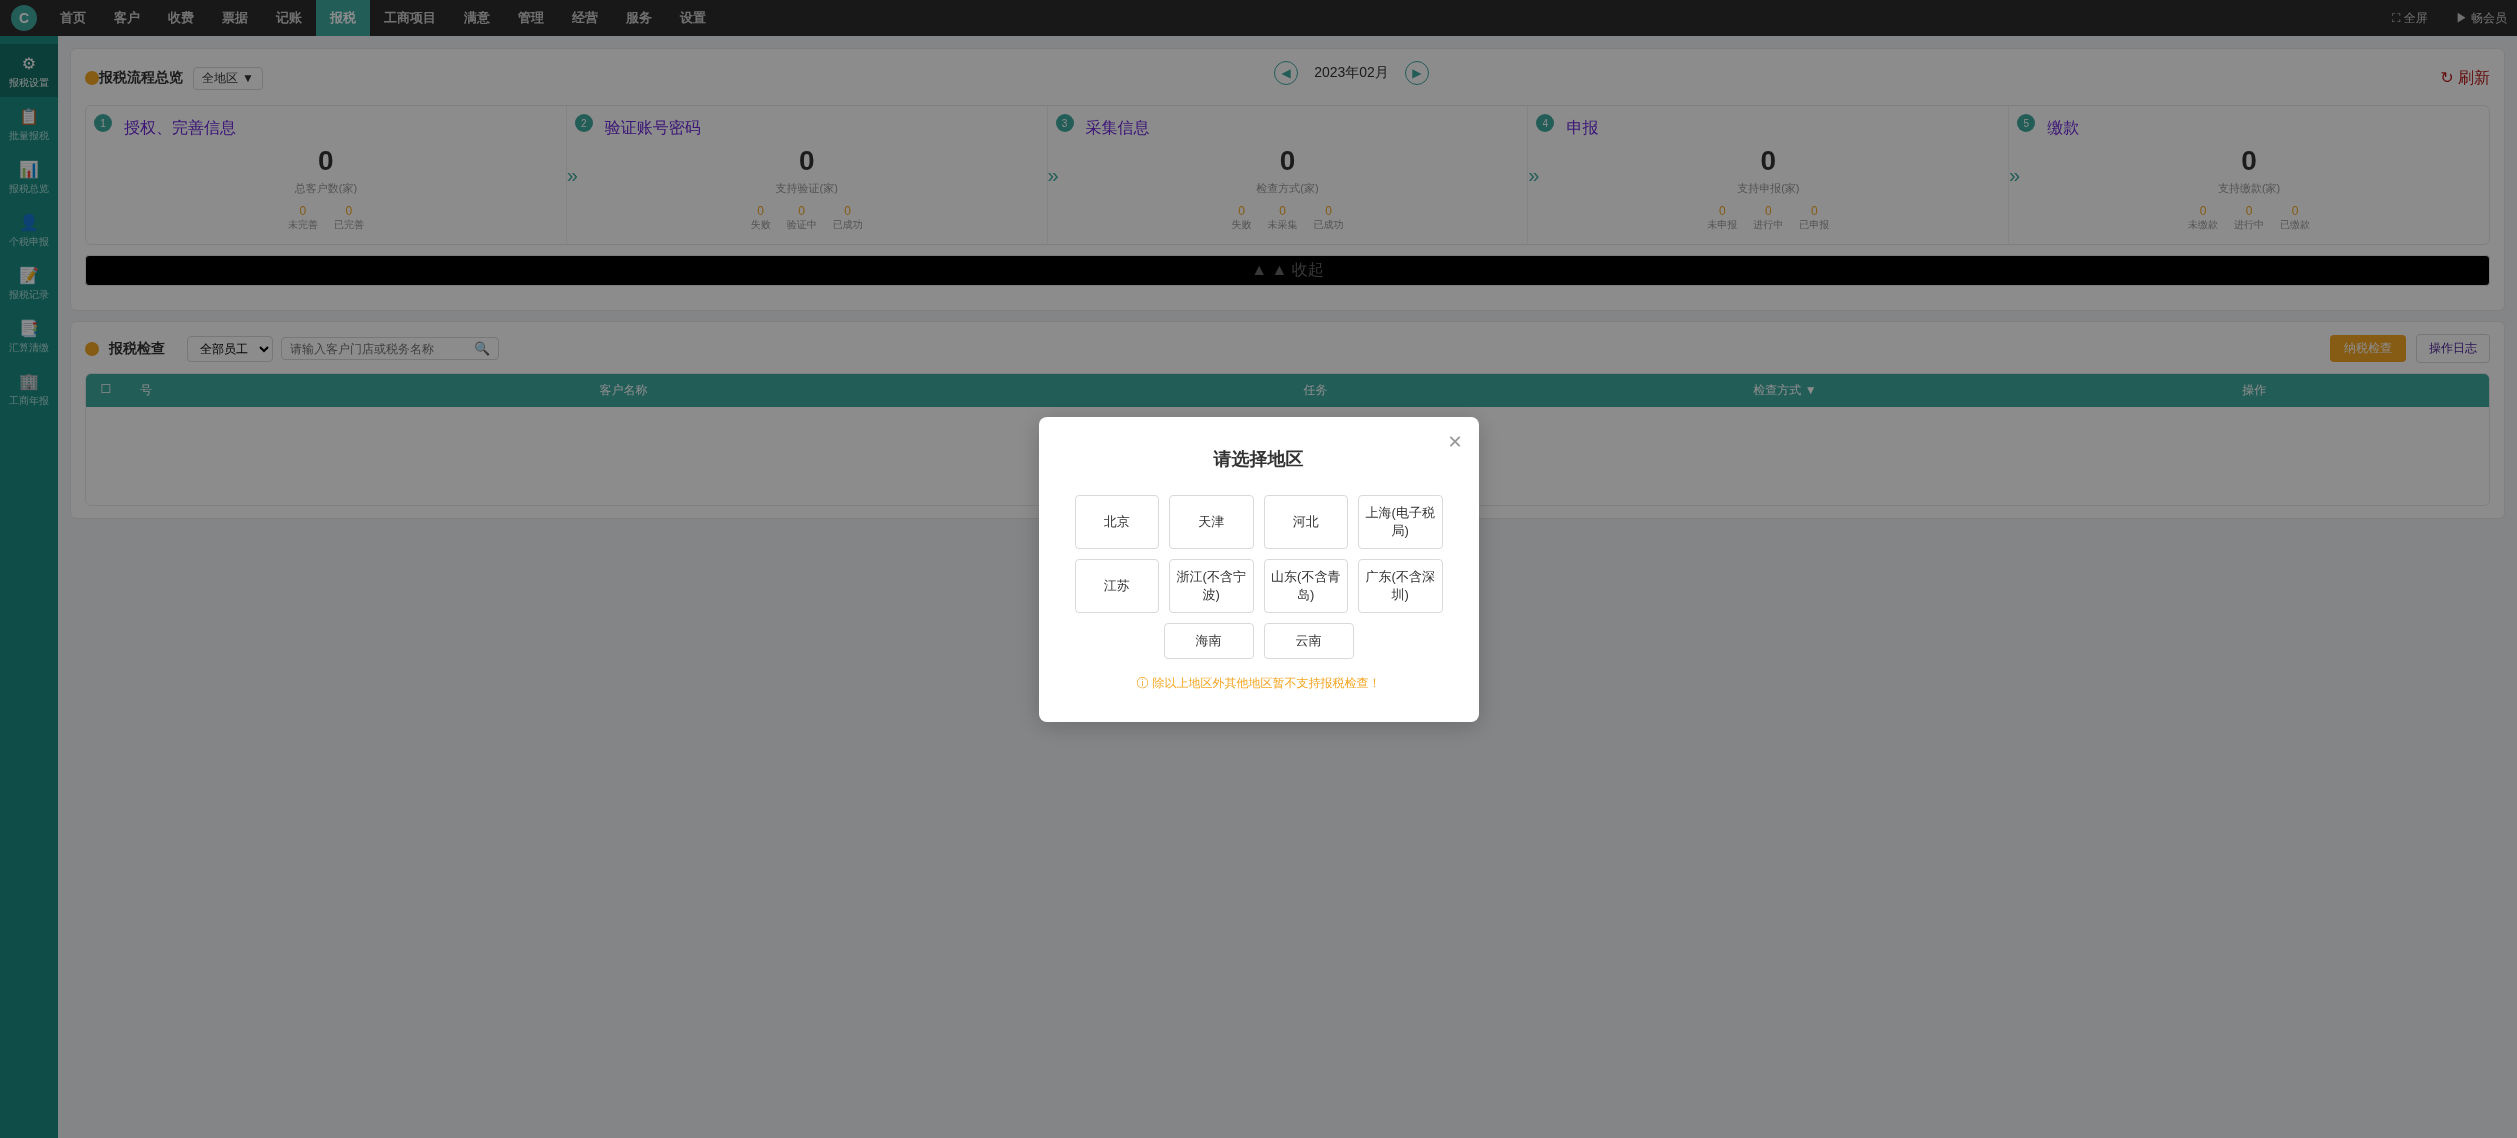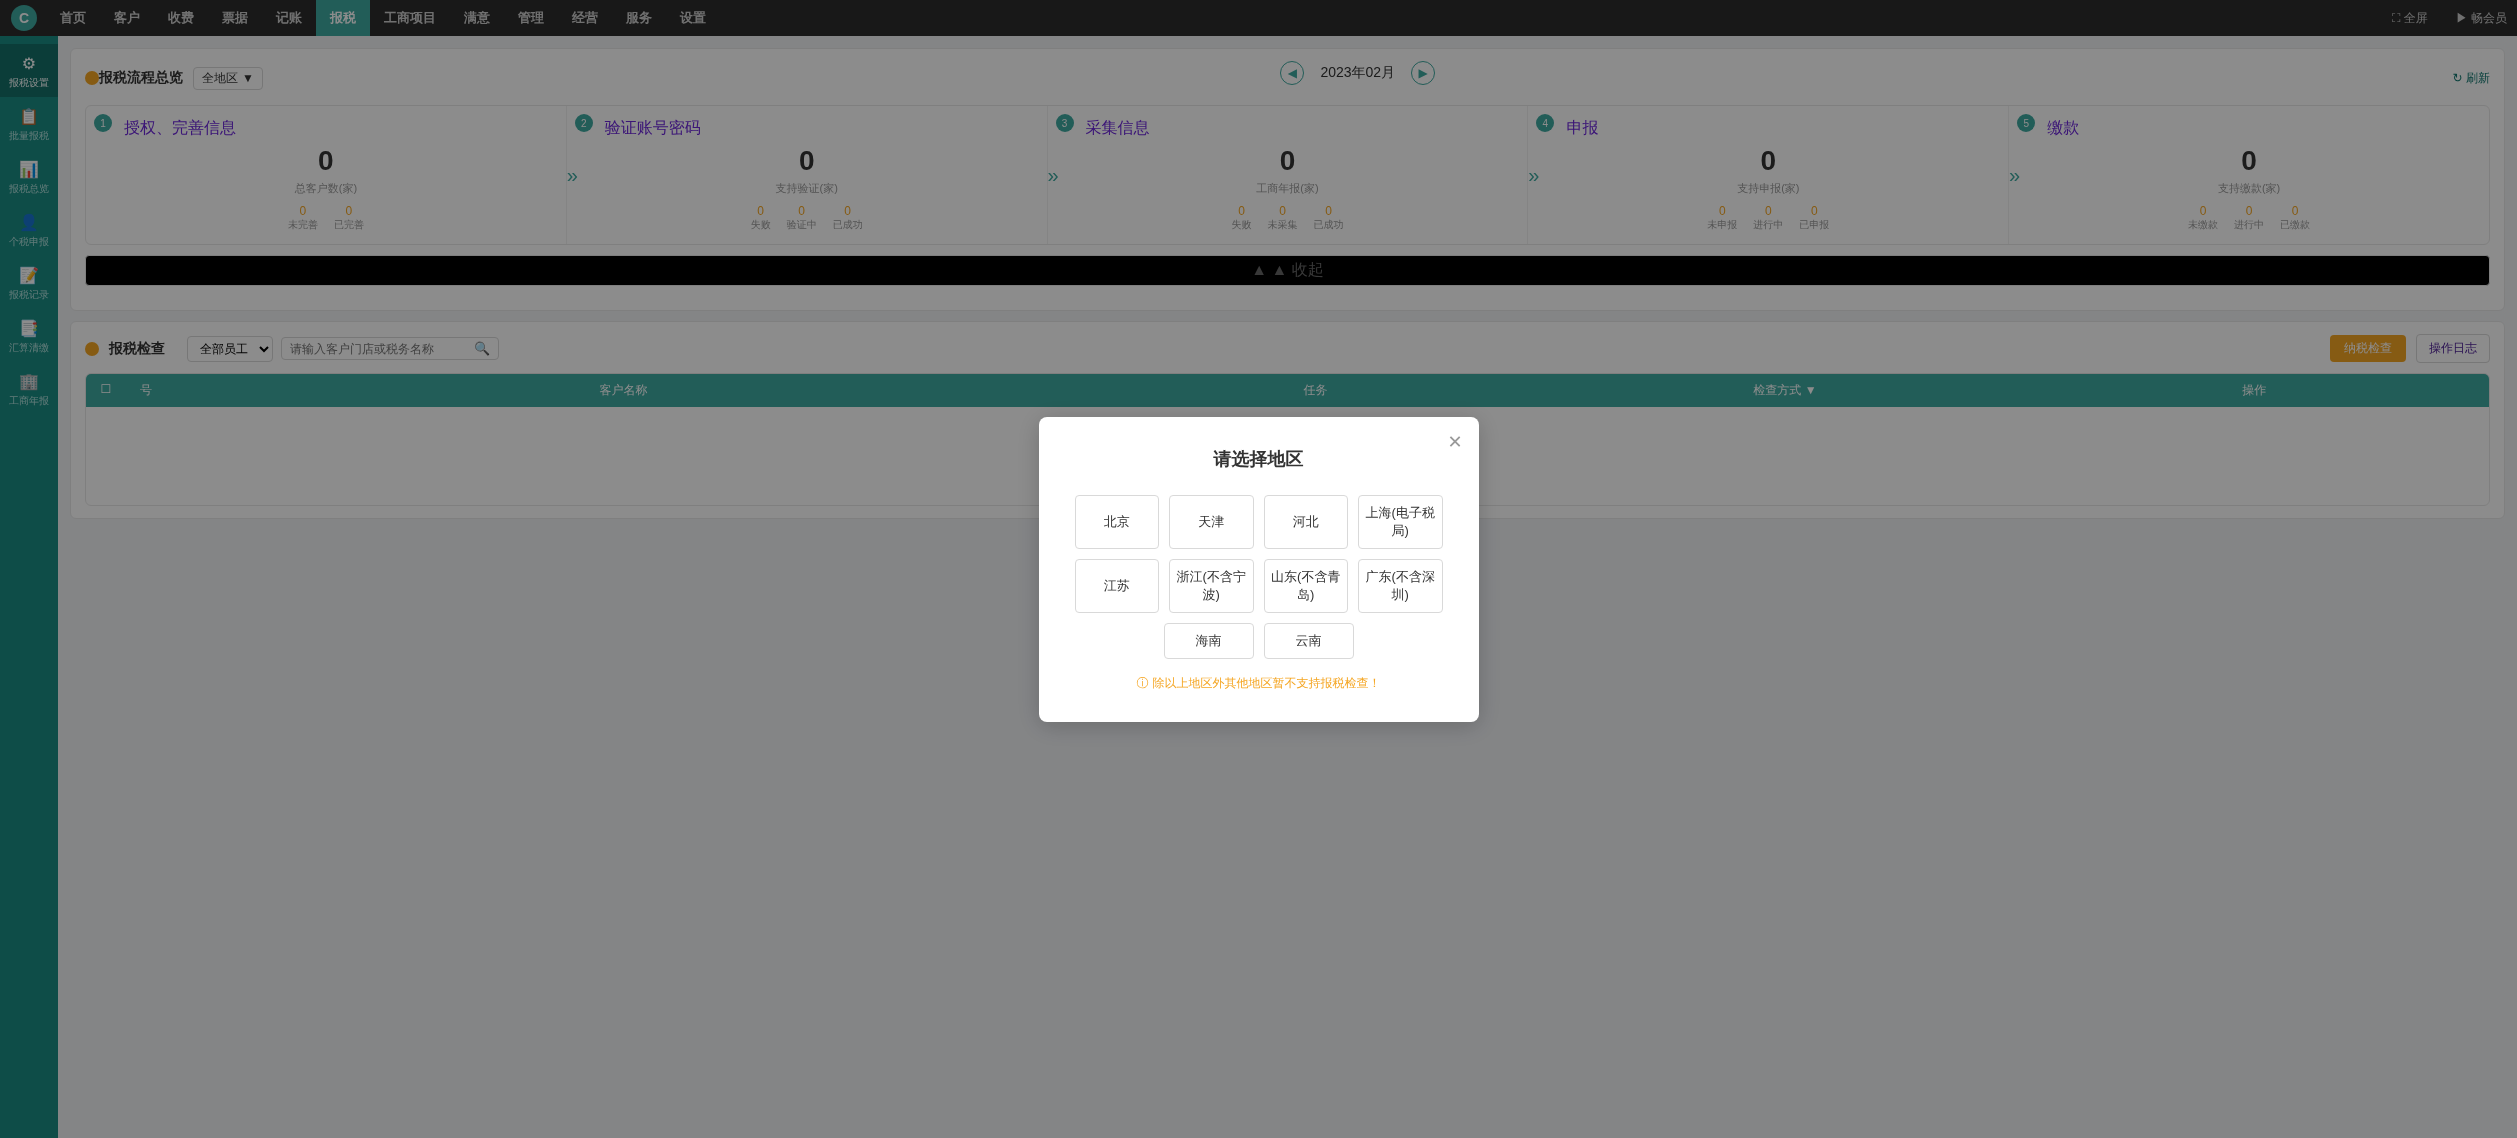--- a/index.html
+++ b/index.html
@@ -391,22 +391,22 @@
       padding: 12px 14px;
       margin-bottom: 10px;
     }
     .section-top-row {
       display: flex;
       align-items: center;
       margin-bottom: 10px;
     }
     .refresh-link {
       margin-left: auto;
-      color: #0f766e;
-      font-size: 12px;
+      color: #b91c1c;
+      font-size: 16px;
       cursor: pointer;
     }
   </style>
 </head>
 <body>
 
 <div class="top-nav">
   <div class="top-nav-logo">
     <svg width="28" height="28" viewBox="0 0 28 28">
       <circle cx="14" cy="14" r="13" fill="#3fa9a0"></circle>
@@ -534,21 +534,21 @@
               <div class="flow-stat-label">已成功</div>
             </div>
           </div>
           <span class="flow-arrow" style="color:#3fa9a0;font-size:20px;">»</span>
         </div>
 
         <div class="flow-card" style="position:relative;">
           <div class="flow-card-step">3</div>
           <div class="flow-card-title">采集信息</div>
           <div class="flow-card-count">0</div>
-          <div class="flow-card-sub">工商年报(家)</div>
+          <div class="flow-card-sub">检查方式(家)</div>
           <div class="flow-card-stats">
             <div class="flow-stat">
               <div class="flow-stat-num">0</div>
               <div class="flow-stat-label">失败</div>
             </div>
             <div class="flow-stat">
               <div class="flow-stat-num">0</div>
               <div class="flow-stat-label">未采集</div>
             </div>
             <div class="flow-stat">

